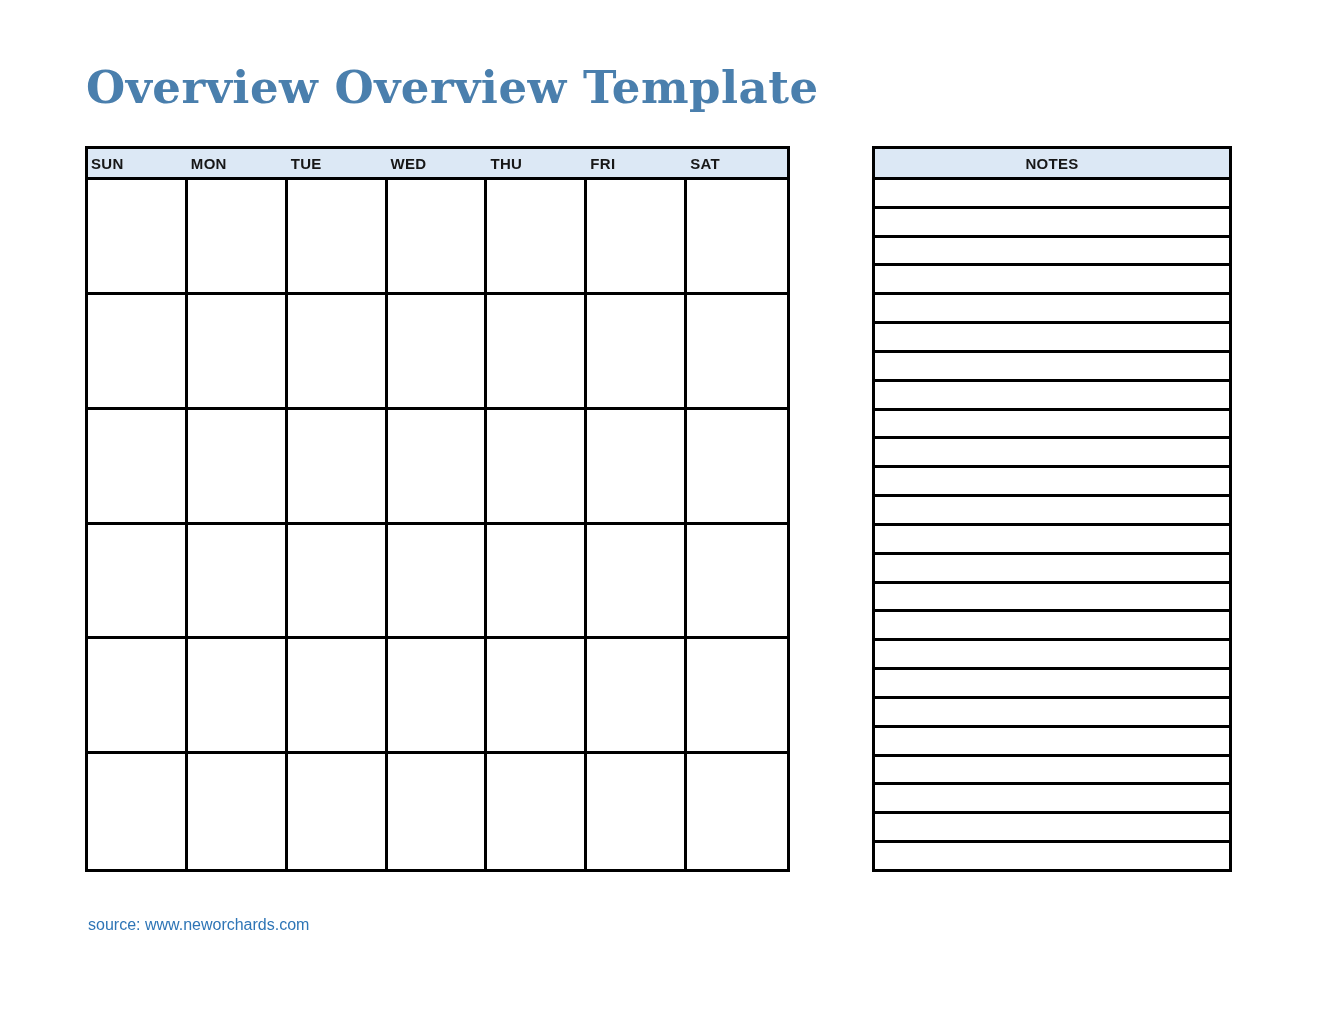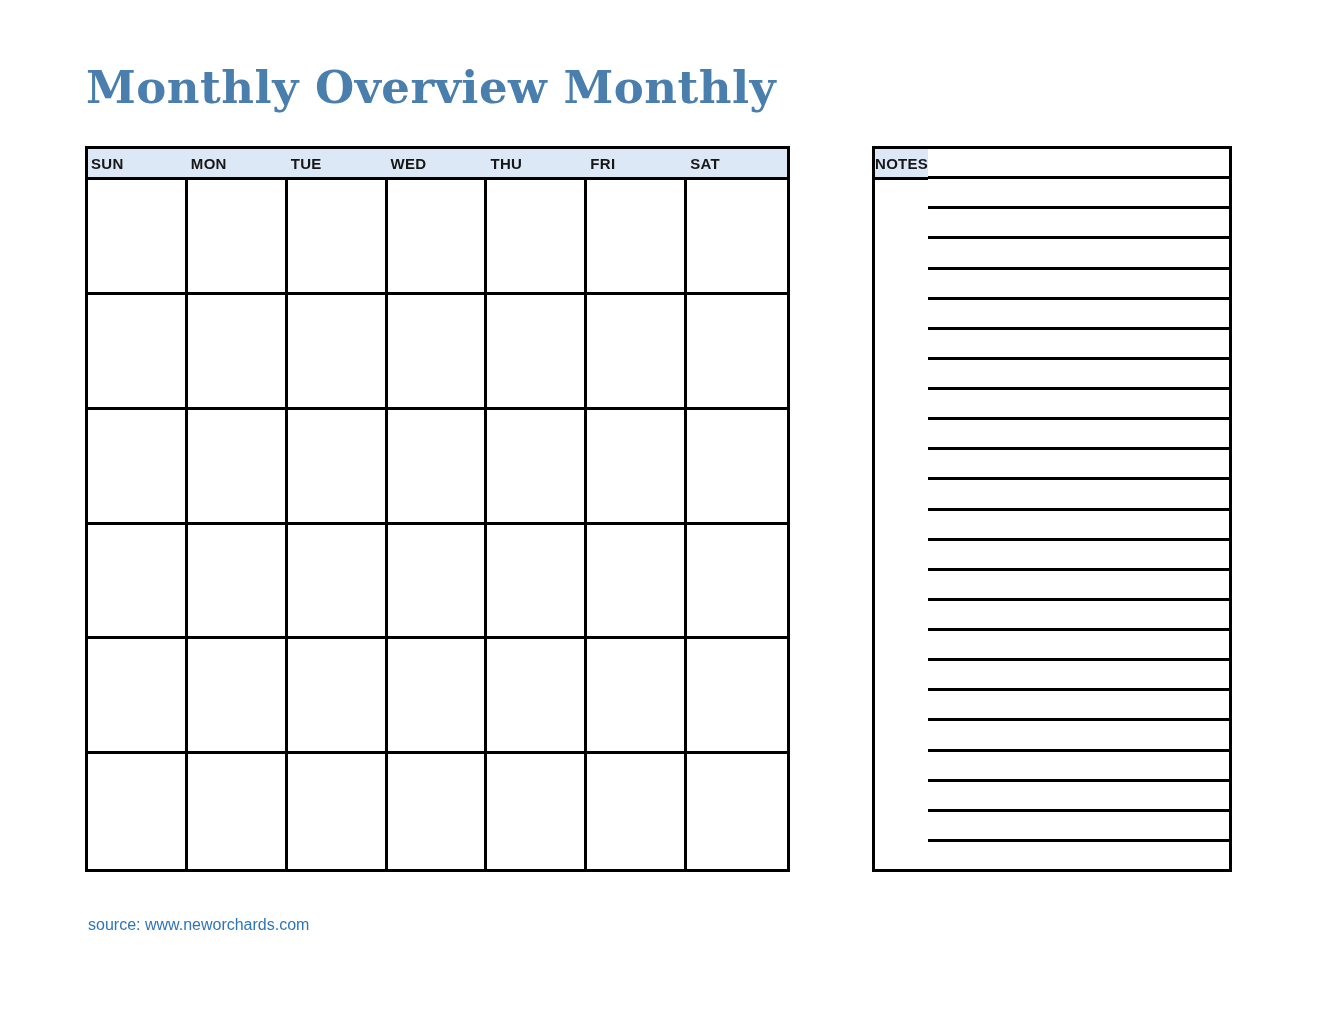--- a/index.html
+++ b/index.html
@@ -76,21 +76,21 @@
   
   .notes-table {
     position: absolute;
     left: 872px;
     top: 146px;
     width: 360px;
     height: 726px;
     border: 3px solid var(--border-color, #000);
     box-sizing: border-box;
     display: flex;
-    flex-direction: row;
+    flex-direction: column;
     background: #fff;
   }
   .notes-header {
     height: 28px;
     flex: 0 0 28px;
     background: var(--header-bg, #DCE8F5);
     border-bottom: 3px solid var(--border-color, #000);
     display: flex;
     align-items: center;
     justify-content: center;
@@ -118,21 +118,21 @@
     top: 916px;
     font-size: 16px;
     color: var(--source-color, #2E75B6);
     text-decoration: none;
     white-space: nowrap;
   }
 </style>
 </head>
 <body style="background: rgb(255, 255, 255);">
 
-<div class="page-title">Monthly Overview Monthly</div>
+<div class="page-title">Overview Overview Template</div>
 
 <div class="calendar-table">
   <div class="cal-header-row">
 
   <div class="cal-header-cell">SUN</div>
       <div class="cal-header-cell">MON</div>
       <div class="cal-header-cell">TUE</div>
       <div class="cal-header-cell">WED</div>
       <div class="cal-header-cell">THU</div>
       <div class="cal-header-cell">FRI</div>

